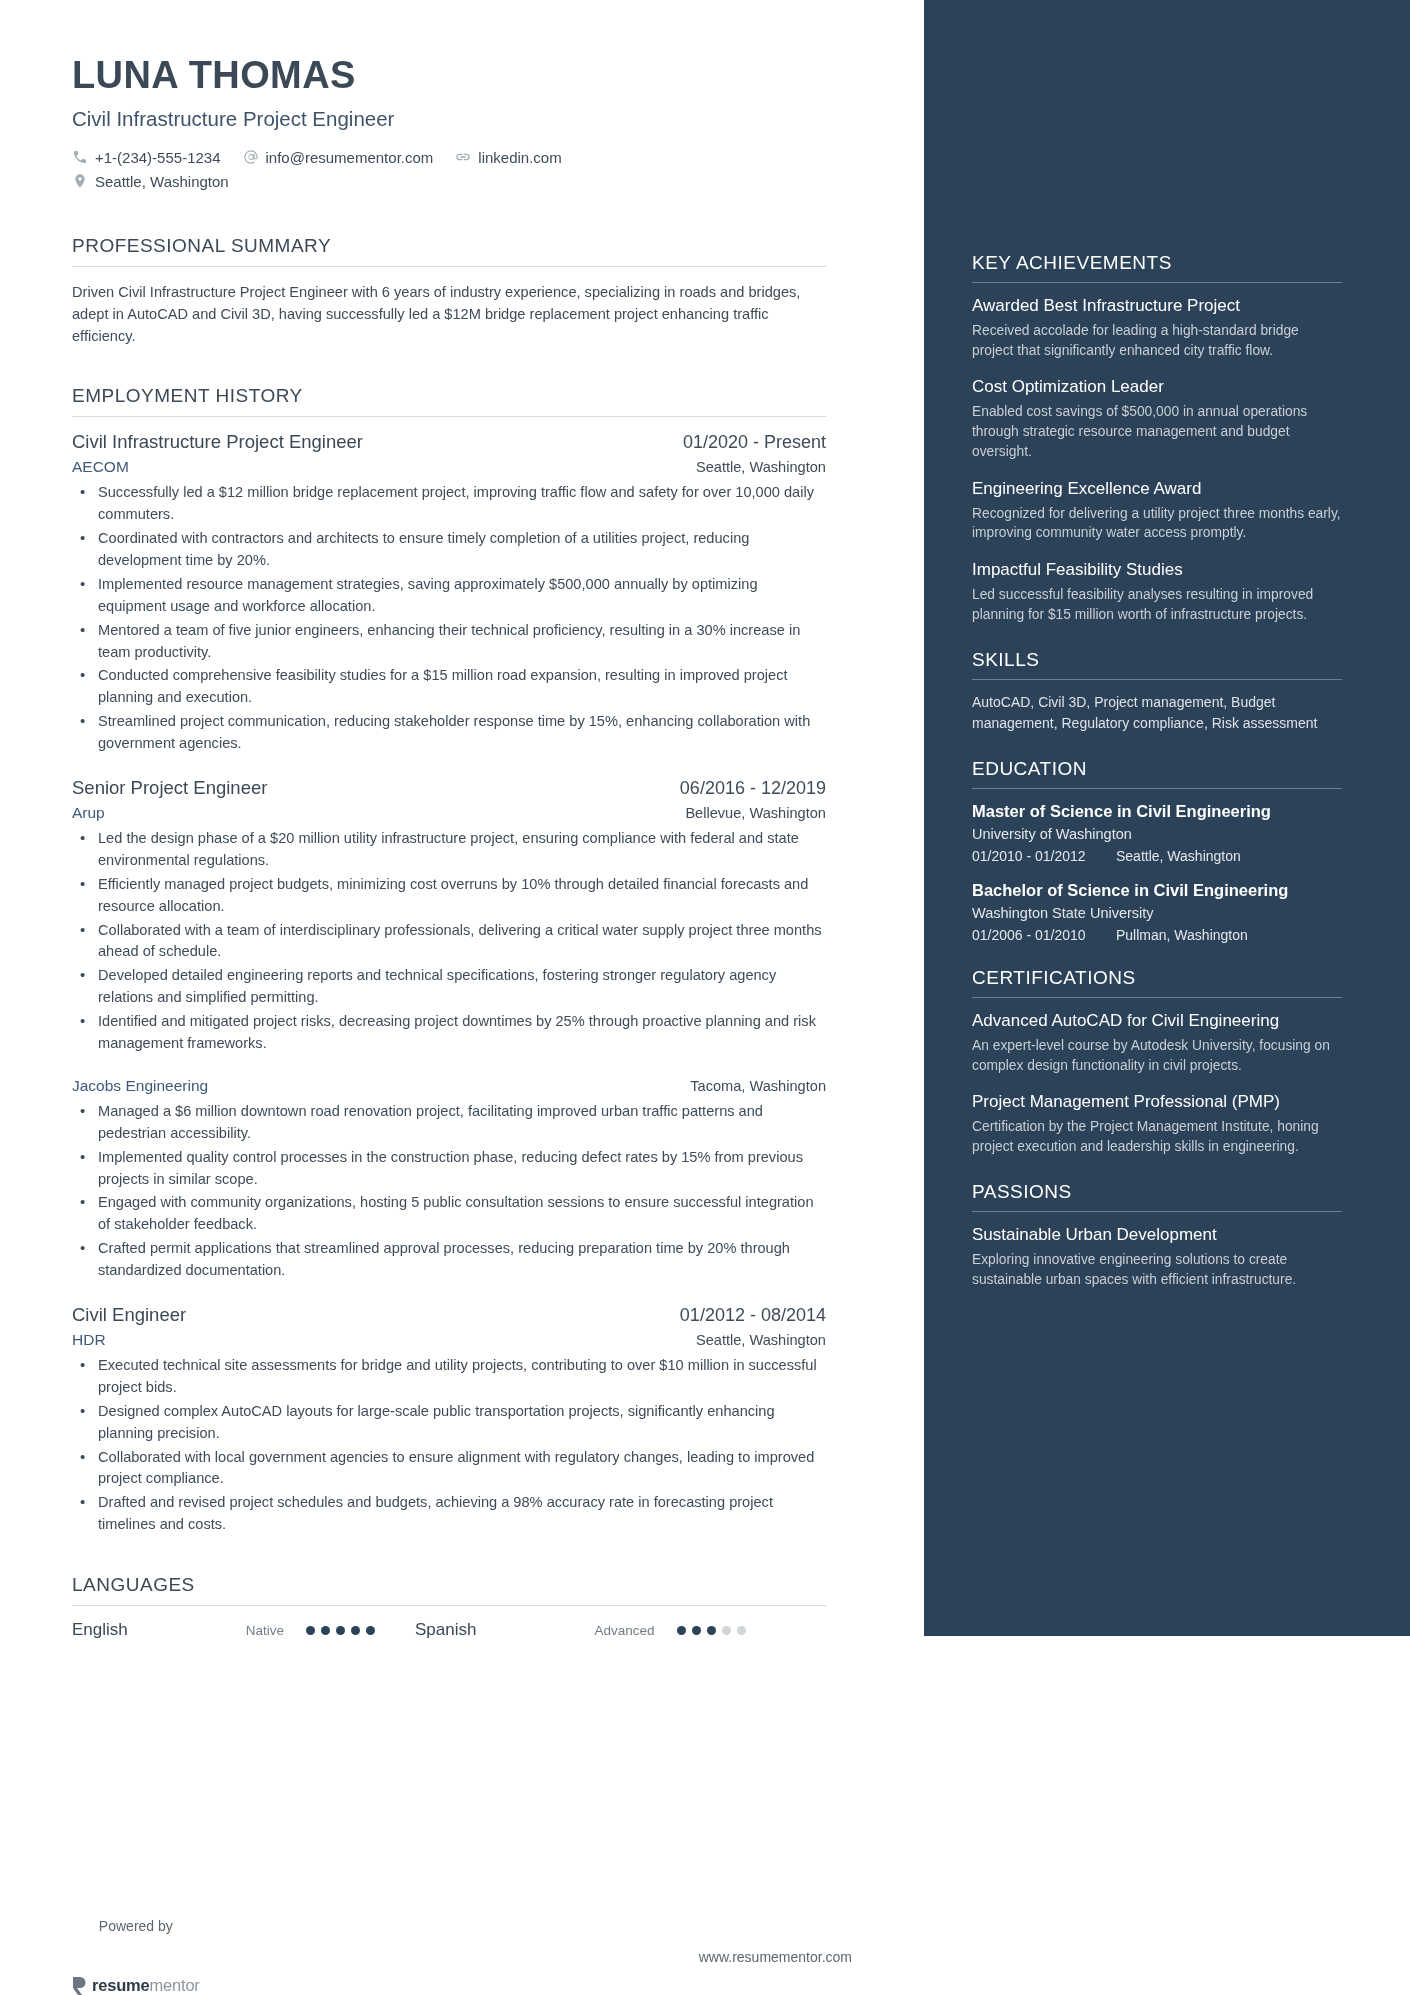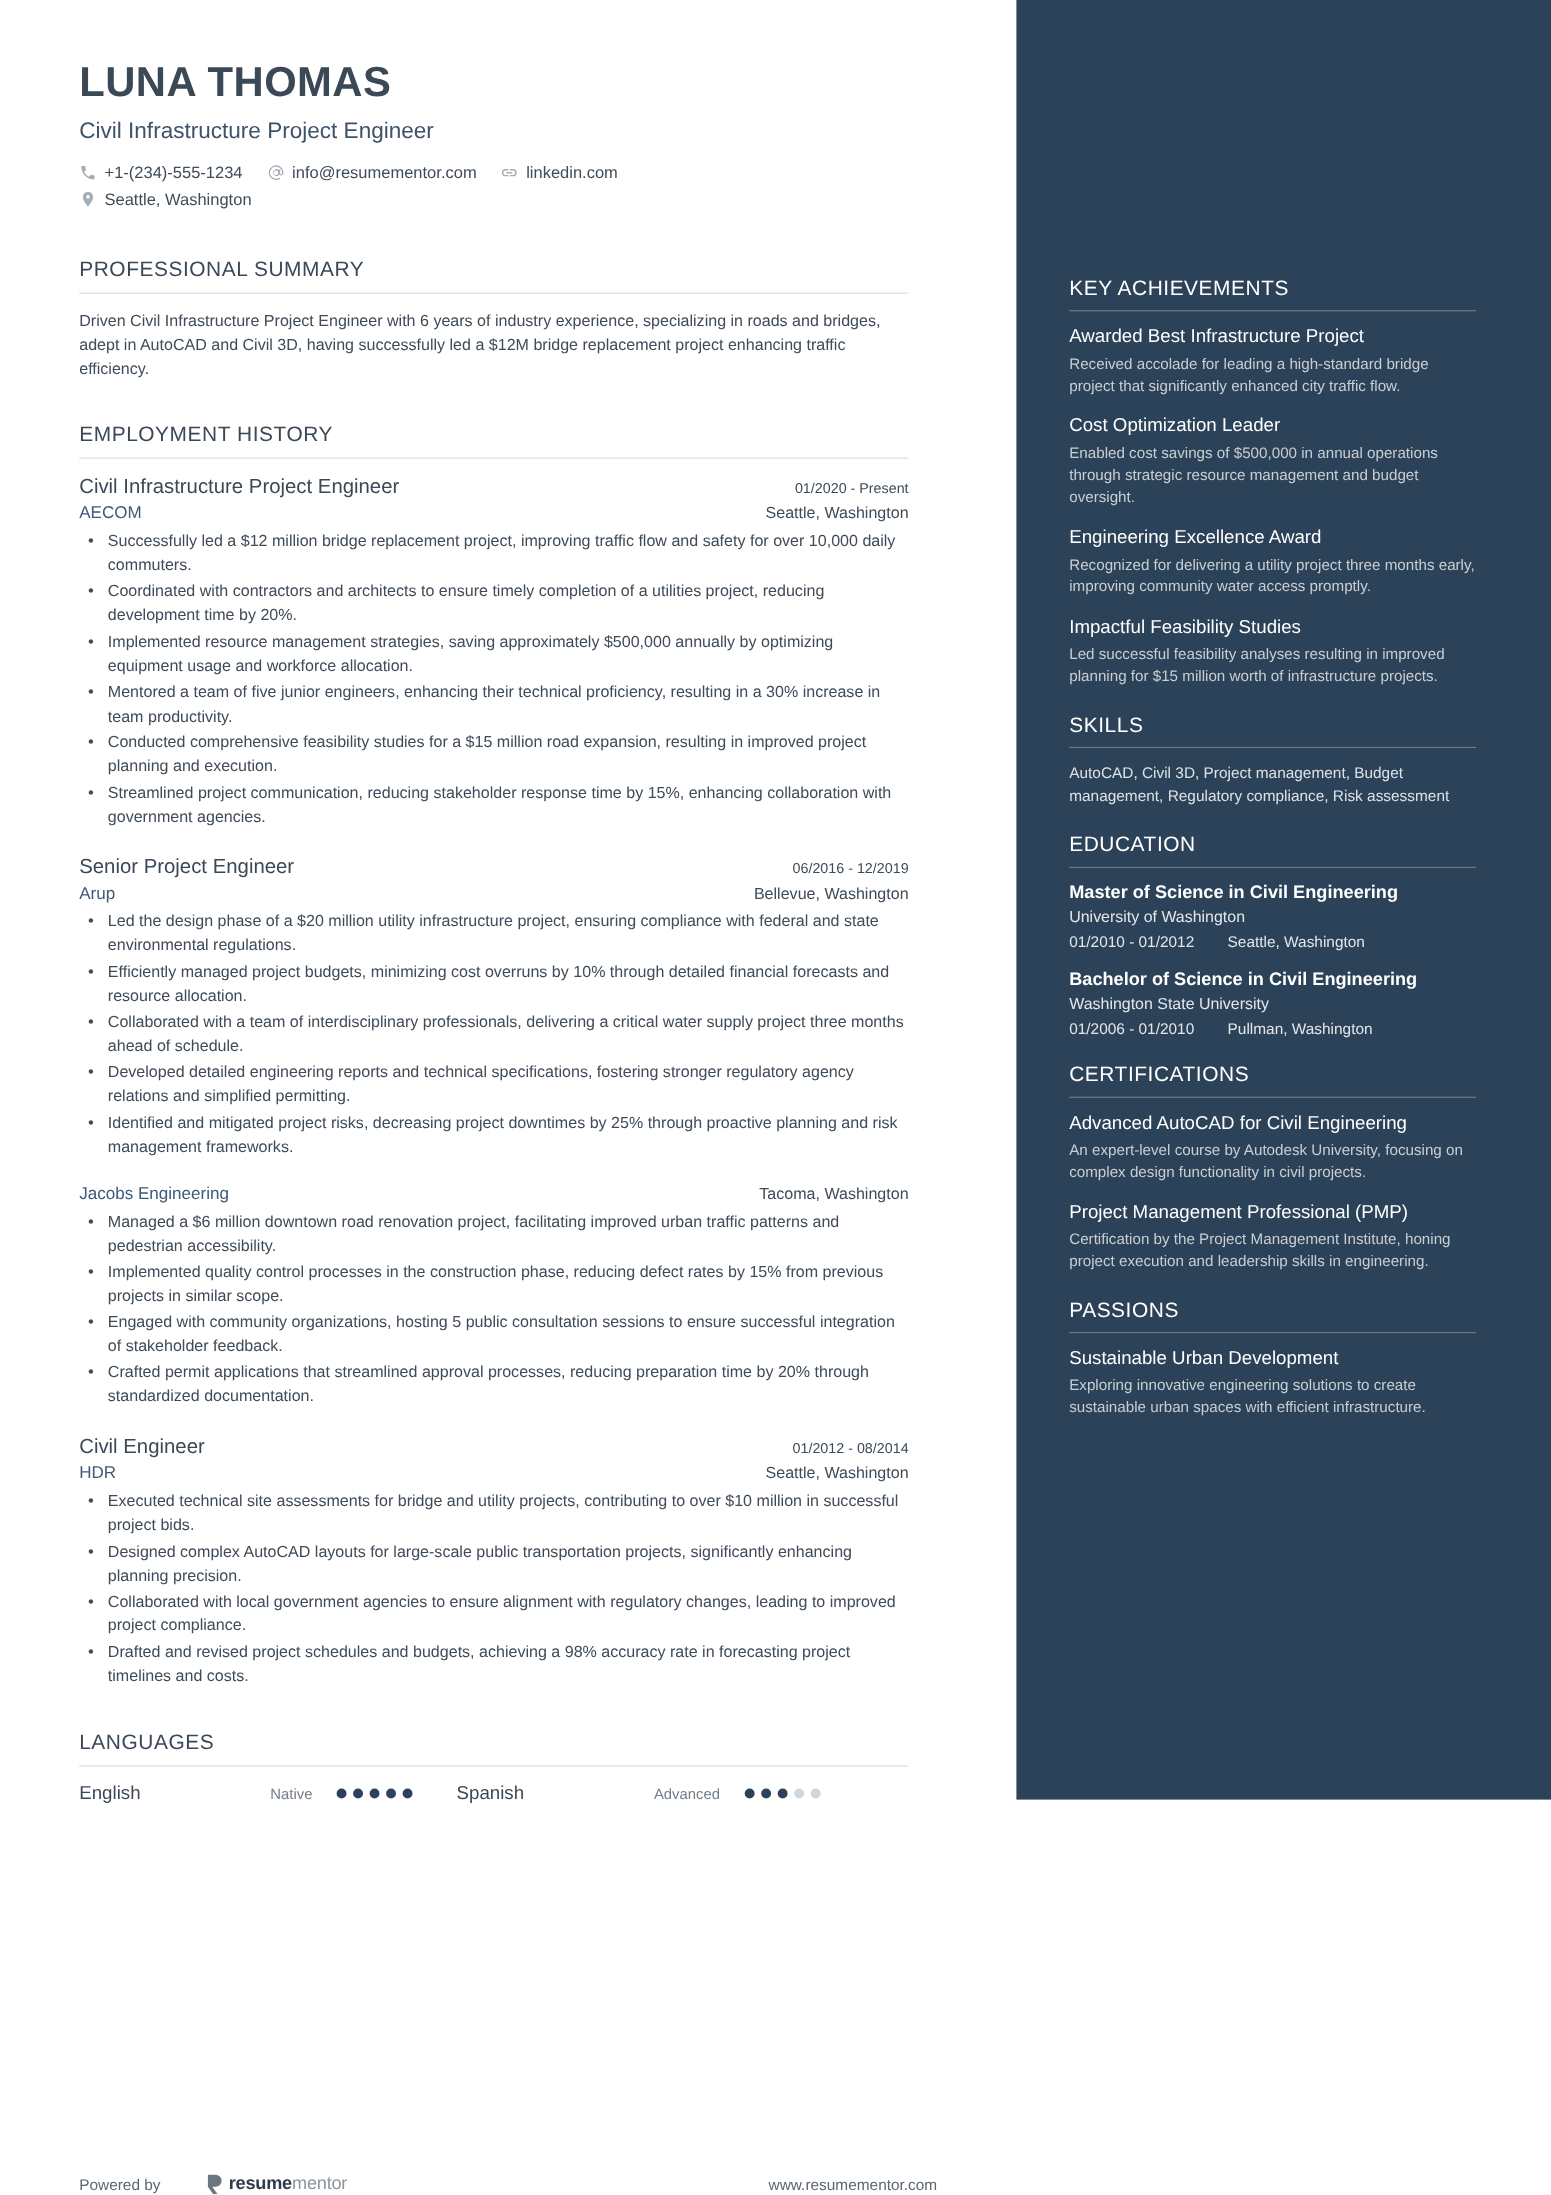--- a/index.html
+++ b/index.html
@@ -40,21 +40,21 @@
     padding-bottom: 9px;
   }
   .sec-rule { height: 1px; background: #d7dade; width: 100%; margin-bottom: 14px; }
 
   .summary { font-size: 14.6px; line-height: 1.52; color: #3f4b58; }
 
   
   .job { margin-bottom: 22px; }
   .job-line1 { display: flex; justify-content: space-between; align-items: baseline; }
   .job-title { font-size: 18.5px; color: #3b4856; }
-  .job-dates { font-size: 13px; color: #3f4b58; white-space: nowrap; }
+  .job-dates { font-size: 18px; color: #3f4b58; white-space: nowrap; }
   .job-line2 { display: flex; justify-content: space-between; align-items: baseline; margin-top: 5px; margin-bottom: 6px; }
   .job-company { font-size: 15.5px; color: #3e5a79; }
   .job-loc { font-size: 14.6px; color: #3f4b58; white-space: nowrap; }
 
   ul.bullets { list-style: none; margin: 0; padding: 0; }
   ul.bullets li {
     position: relative; padding-left: 26px; font-size: 14.6px; line-height: 1.5;
     color: #3f4b58; margin-bottom: 2px;
   }
   ul.bullets li::before {
@@ -69,21 +69,21 @@
   .dots { display: flex; gap: 6px; align-items: center; }
   .dot { width: 9px; height: 9px; border-radius: 50%; background: #2c4258; display: block; }
   .dot.off { background: #d2d6da; }
 
   
   .footer {
     position: absolute; left: 72px; right: 0; bottom: 0; width: 780px;
     display: flex; align-items: center; justify-content: space-between;
     padding-bottom: 0;
   }
-  .powered { display: flex; align-items: center; gap: 42px; }
+  .powered { display: flex; align-items: center; gap: 42px; flex-direction: column; }
   .powered-txt { font-size: 14px; color: #5c6670; }
   .logo { display: flex; align-items: center; gap: 5px; }
   .logo-mark { width: 15px; height: 19px; display: block; }
   .logo-mark svg { display: block; }
   .logo-txt { font-size: 16.5px; letter-spacing: -.2px; }
   .logo-txt b { color: #2f3b49; font-weight: 700; }
   .logo-txt span { color: #8d959d; font-weight: 400; }
   .site { font-size: 14px; color: #5c6670; }
 
   

